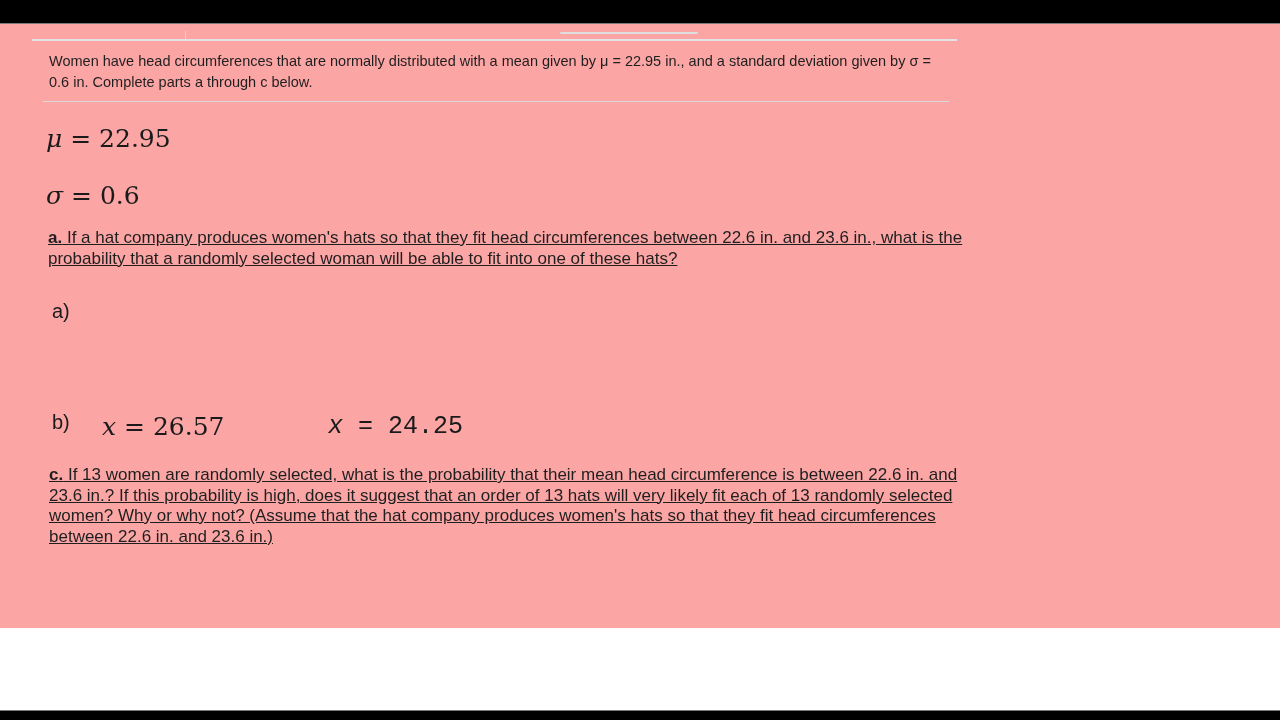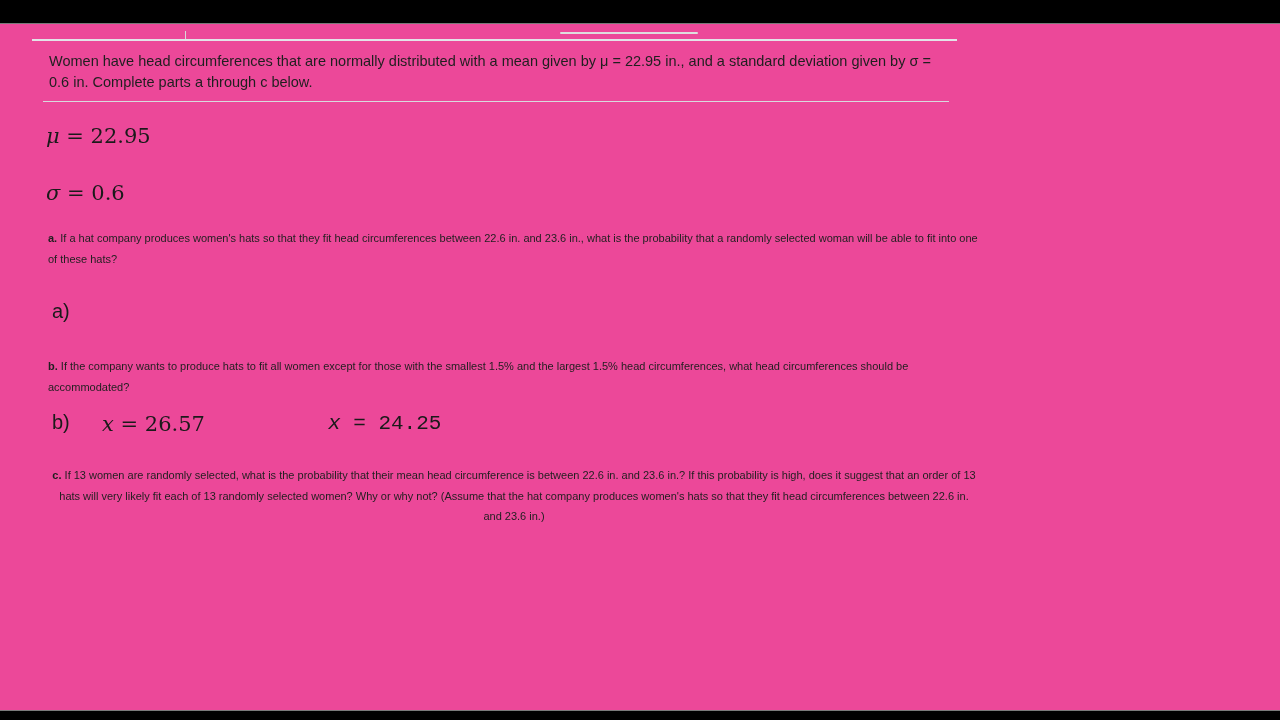--- a/index.html
+++ b/index.html
@@ -8,22 +8,22 @@
       width: 1280px;
       height: 720px;
       overflow: hidden;
       background: #ffffff;
       font-family: "Liberation Sans", sans-serif;
       color: #1a1a1a;
     }
     .frame {
       position: relative;
       width: 1280px;
-      height: 720px;
-      background: #ec4899;
+      height: 628px;
+      background: #fca5a5;
     }
     .bar-top {
       position: absolute;
       left: 0; top: 0;
       width: 1280px; height: 23px;
       background: #000000;
       border-bottom: 1px solid #7a7a7a;
     }
     .bar-bottom {
       position: absolute;
@@ -60,40 +60,41 @@
       color: #1f1f1f;
     }
     .rule-mid {
       position: absolute;
       left: 43px; top: 101px;
       width: 906px; height: 1px;
       background: #d9d9de;
     }
     .math {
       font-family: "DejaVu Serif", "Liberation Serif", serif;
-      font-size: 21px;
+      font-size: 25px;
       color: #1a1a1a;
       position: absolute;
       white-space: nowrap;
     }
     .math i { font-style: italic; }
     .mu-line { left: 46px; top: 124px; }
     .sigma-line { left: 46px; top: 181px; }
     .q {
       position: absolute;
       left: 48px;
       width: 930px;
-      font-size: 11px;
+      font-size: 17px;
       line-height: 20.5px;
       color: #1f1f1f;
+      text-decoration: underline;
     }
     .q b { font-weight: bold; }
     .qa { top: 228px; }
     .qb { top: 356px; }
-    .qc { top: 465px; left: 49px; text-align: center; }
+    .qc { top: 465px; left: 49px; }
     .ans-label {
       position: absolute;
       font-family: "Liberation Sans", sans-serif;
       font-size: 20px;
       color: #1a1a1a;
     }
     .ans-a-label { left: 52px; top: 300px; }
     .ans-a-expr { left: 102px; top: 298px; }
     .ans-b-label { left: 52px; top: 411px; }
     .ans-b-expr1 { left: 102px; top: 412px; }
@@ -117,23 +118,20 @@
   <div class="math sigma-line">
     <i>σ</i><span> = </span><span>0.6</span>
   </div>
 
   <div class="q qa">
     <b>a.</b><span> If a hat company produces women's hats so that they fit head circumferences between 22.6 in. and 23.6 in., what is the probability that a randomly selected woman will be able to fit into one of these hats?</span>
   </div>
 
   <div class="ans-label ans-a-label">a)</div>
 
-  <div class="q qb">
-    <b>b.</b><span> If the company wants to produce hats to fit all women except for those with the smallest 1.5% and the largest 1.5% head circumferences, what head circumferences should be accommodated?</span>
-  </div>
 
   <div class="ans-label ans-b-label">b)</div>
   <div class="math ans-b-expr1">
     <i>x</i><span> = 26.57</span>
   </div>
   <div class="math ans-b-expr2">
     <i>x</i><span> = 24.25</span>
   </div>
 
   <div class="q qc">

